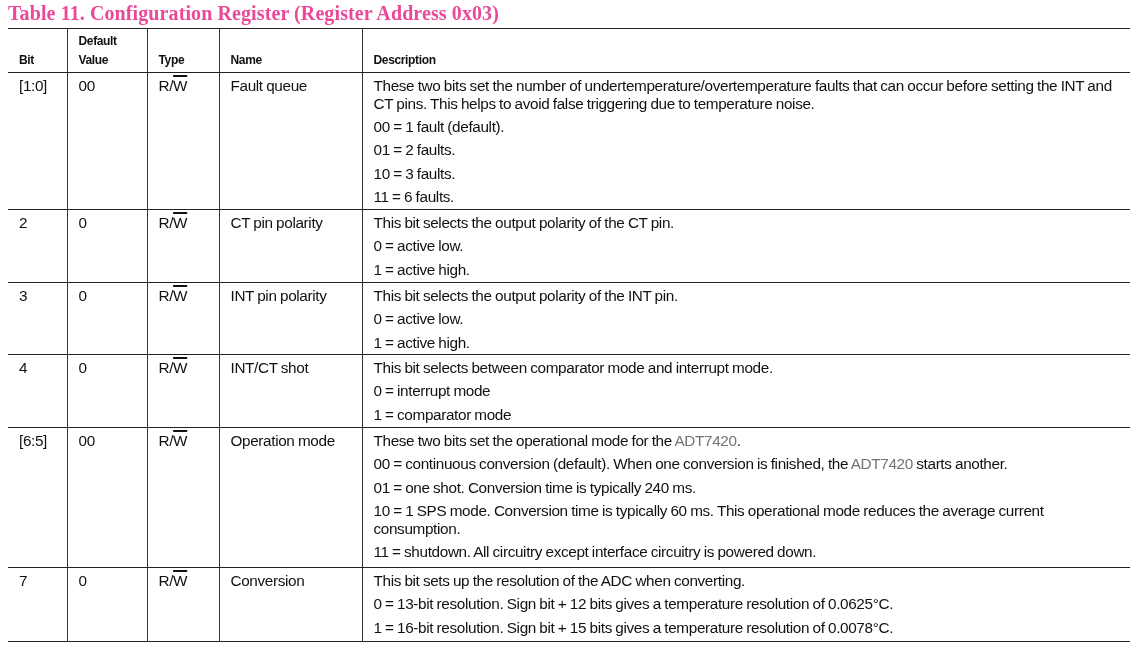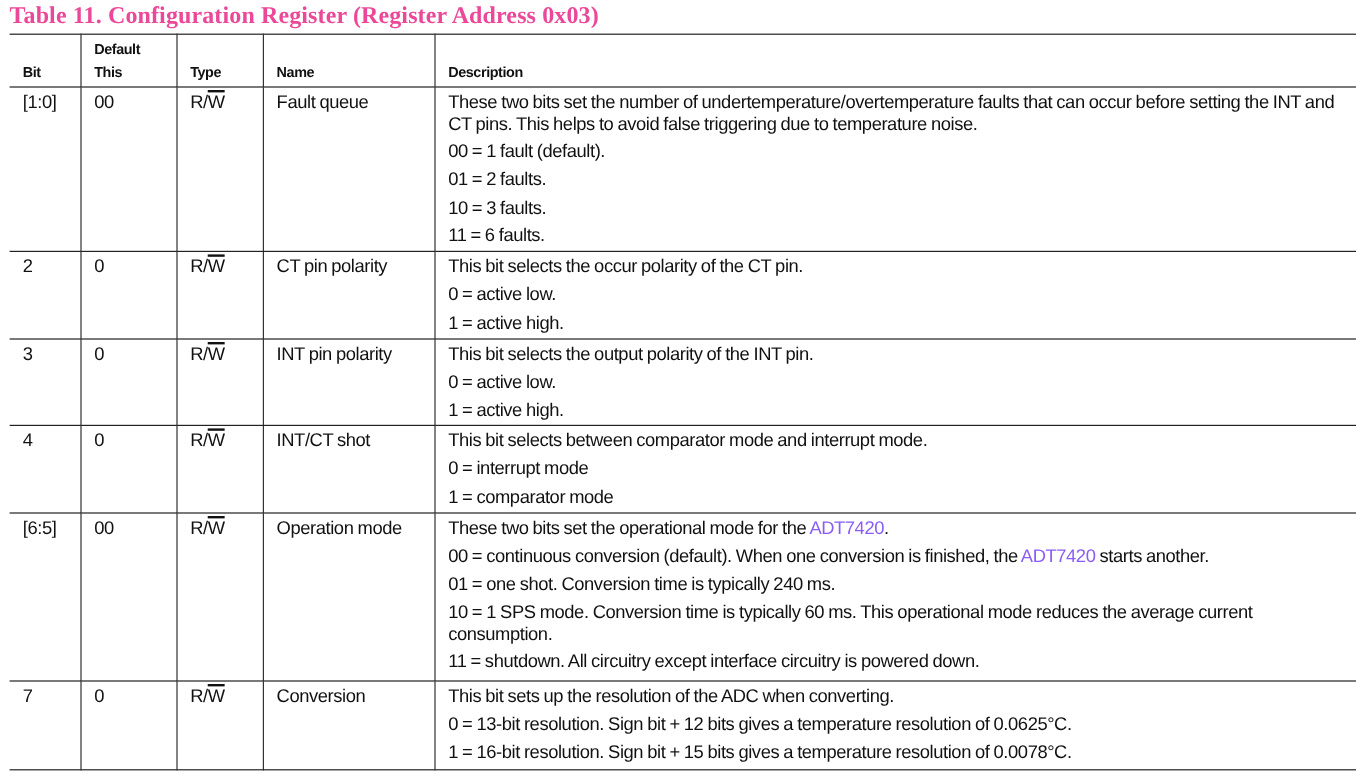--- a/index.html
+++ b/index.html
@@ -55,21 +55,21 @@
     padding-bottom: 2px;
     height: 41px;
     font-size: 12px;
   }
   table.reg td {
     line-height: 18px;
     padding-top: 4px;
   }
   .desc-line { margin: 0 0 5.3px 0; line-height: 18px; }
   .desc-line:last-child { margin-bottom: 0; }
-  .link { color: #8b5cf6; }
+  .link { color: #737373; }
   .rw { white-space: nowrap; }
   .overbar { text-decoration: overline; text-decoration-thickness: 2px; }
   col.c-bit { width: 59px; }
   col.c-def { width: 80px; }
   col.c-type { width: 72px; }
   col.c-name { width: 143px; }
   col.c-desc { width: 768px; }
   tr.r1 td { height: 132px; }
   tr.r2 td { height: 68px; }
   tr.r3 td { height: 67px; }
@@ -86,21 +86,21 @@
   <colgroup>
     <col class="c-bit">
       <col class="c-def">
       <col class="c-type">
       <col class="c-name">
       <col class="c-desc">
   </colgroup>
   <thead>
     <tr>
       <th>Bit</th>
-      <th><span>Default</span><br><span>This</span></th>
+      <th><span>Default</span><br><span>Value</span></th>
       <th>Type</th>
       <th>Name</th>
       <th>Description</th>
     </tr>
   </thead>
   <tbody>
 
     <tr class="r1">
       <td>[1:0]</td>
       <td>00</td>
@@ -114,21 +114,21 @@
         <div class="desc-line">11 = 6 faults.</div>
       </td>
     </tr>
 
     <tr class="r2">
       <td>2</td>
       <td>0</td>
       <td><span class="rw"><span>R/</span><span class="overbar">W</span></span></td>
       <td>CT pin polarity</td>
       <td>
-        <div class="desc-line">This bit selects the occur polarity of the CT pin.</div>
+        <div class="desc-line">This bit selects the output polarity of the CT pin.</div>
         <div class="desc-line">0 = active low.</div>
         <div class="desc-line">1 = active high.</div>
       </td>
     </tr>
 
     <tr class="r3">
       <td>3</td>
       <td>0</td>
       <td><span class="rw"><span>R/</span><span class="overbar">W</span></span></td>
       <td>INT pin polarity</td>

